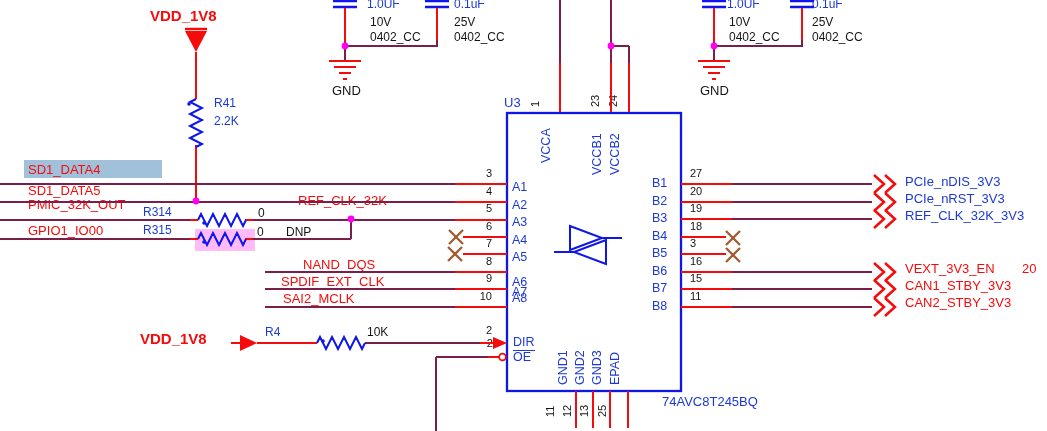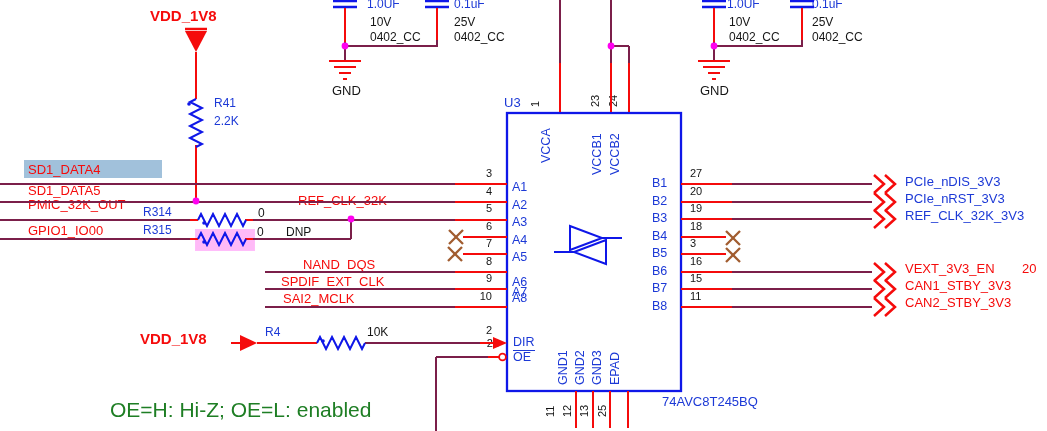--- a/index.html
+++ b/index.html
@@ -128,21 +128,20 @@
   <div class="t blk s12" style="left:367px;top:326px">10K</div>
 
   <div class="t blu s13" style="left:905px;top:175px">PCIe_nDIS_3V3</div>
   <div class="t blu s13" style="left:905px;top:192px">PCIe_nRST_3V3</div>
   <div class="t blu s13" style="left:905px;top:209px">REF_CLK_32K_3V3</div>
   <div class="t red s13" style="left:905px;top:262px">VEXT_3V3_EN</div>
   <div class="t red s13" style="left:1022px;top:262px">20</div>
   <div class="t red s13" style="left:905px;top:279px">CAN1_STBY_3V3</div>
   <div class="t red s13" style="left:905px;top:296px">CAN2_STBY_3V3</div>
 
-  <div class="t grn s21" style="left:110px;top:398px">OE=H: Hi-Z; OE=L: enabled</div>
 
   <svg class="gfx" width="1047" height="431" viewBox="0 0 1047 431">
 
     <g>
       <rect x="507" y="113" width="174" height="278" fill="none" stroke="#0f17e8" stroke-width="2.3"></rect>
     </g>
 
     <g stroke="#0f17e8" stroke-width="2" fill="none">
       <polygon points="570,226 570,250 602,238"></polygon>
       <polygon points="606,240 606,264 574,252"></polygon>

